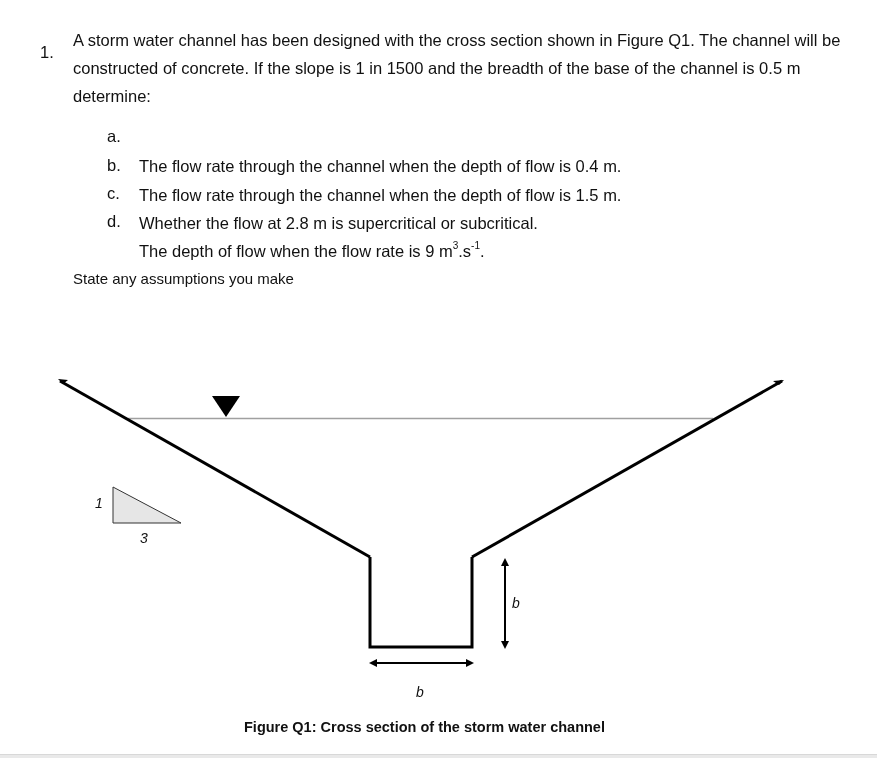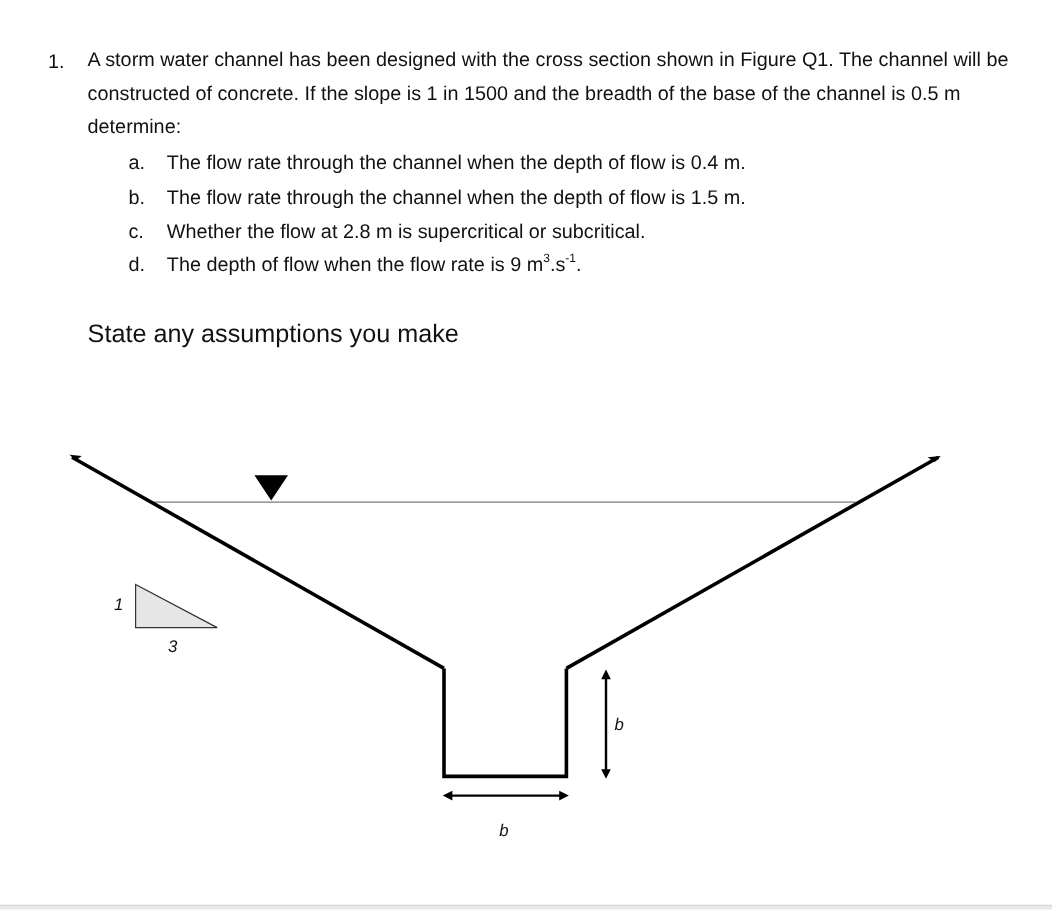--- a/index.html
+++ b/index.html
@@ -2,25 +2,25 @@
 <html><head>
 <meta charset="utf-8">
 <style>
   html, body { margin: 0; padding: 0; background: #ffffff; }
   body { width: 877px; height: 758px; position: relative; overflow: hidden;
          font-family: "Liberation Sans", "DejaVu Sans", sans-serif; color: #111; }
   .page { position: absolute; left: 0; top: 0; width: 877px; height: 754px; background: #fff; }
   .bottom-edge { position: absolute; left: 0; top: 754px; width: 877px; height: 4px; background: #e9e9e9; border-top: 1px solid #d8d8d8; }
   .q { position: absolute; font-size: 16.5px; line-height: 28px; }
   .q-num { position: absolute; left: 40px; top: 38px; }
-  .q-text { position: absolute; left: 73px; top: 36px; width: 770px; }
+  .q-text { position: absolute; left: 73px; top: 26px; width: 770px; }
   .sub { position: absolute; font-size: 16.5px; line-height: 28px; }
   .sub .letter { position: absolute; left: 0; }
-  .sub .txt { position: absolute; left: 32px; white-space: nowrap; }
-  .assume { position: absolute; left: 73px; top: 265px; font-size: 21px; line-height: 28px; }
+  .sub .txt { position: absolute; left: 32px; white-space: nowrap; margin-top: 30px; }
+  .assume { position: absolute; left: 73px; top: 265px; font-size: 15px; line-height: 28px; }
   sup { font-size: 10px; line-height: 0; position: relative; top: -2px; }
   svg.figure { position: absolute; left: 0; top: 0; }
   .lbl { position: absolute; font-style: italic; font-size: 14px; }
   .caption { position: absolute; left: 244px; top: 719px; font-size: 14.5px; font-weight: bold; white-space: nowrap; }
 </style>
 </head>
 <body>
 
 <div class="page">
 
@@ -69,14 +69,15 @@
     <line x1="373" y1="663" x2="470" y2="663" stroke="#000" stroke-width="2"></line>
     <polygon points="369,663 377,659 377,667" fill="#000"></polygon>
     <polygon points="474,663 466,659 466,667" fill="#000"></polygon>
   </svg>
 
   <div class="lbl" style="left:95px; top:495px;">1</div>
   <div class="lbl" style="left:140px; top:530px;">3</div>
   <div class="lbl" style="left:512px; top:595px;">b</div>
   <div class="lbl" style="left:416px; top:684px;">b</div>
 
+  <div class="caption">Figure Q1: Cross section of the storm water channel</div>
 </div>
 <div class="bottom-edge"></div>
 
 </body></html>

